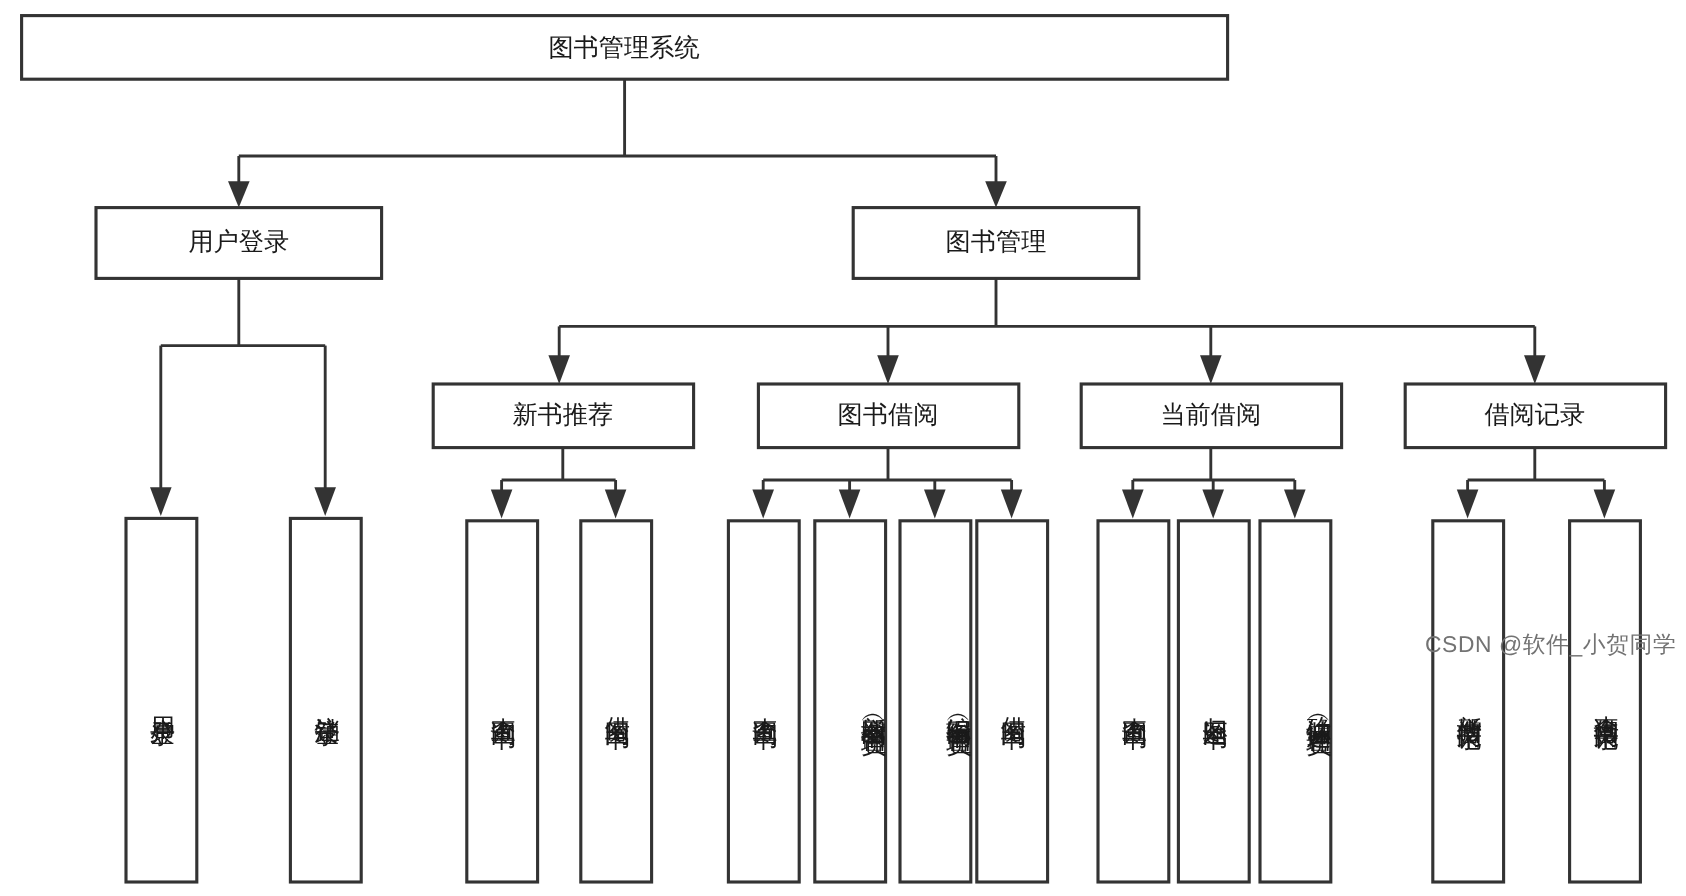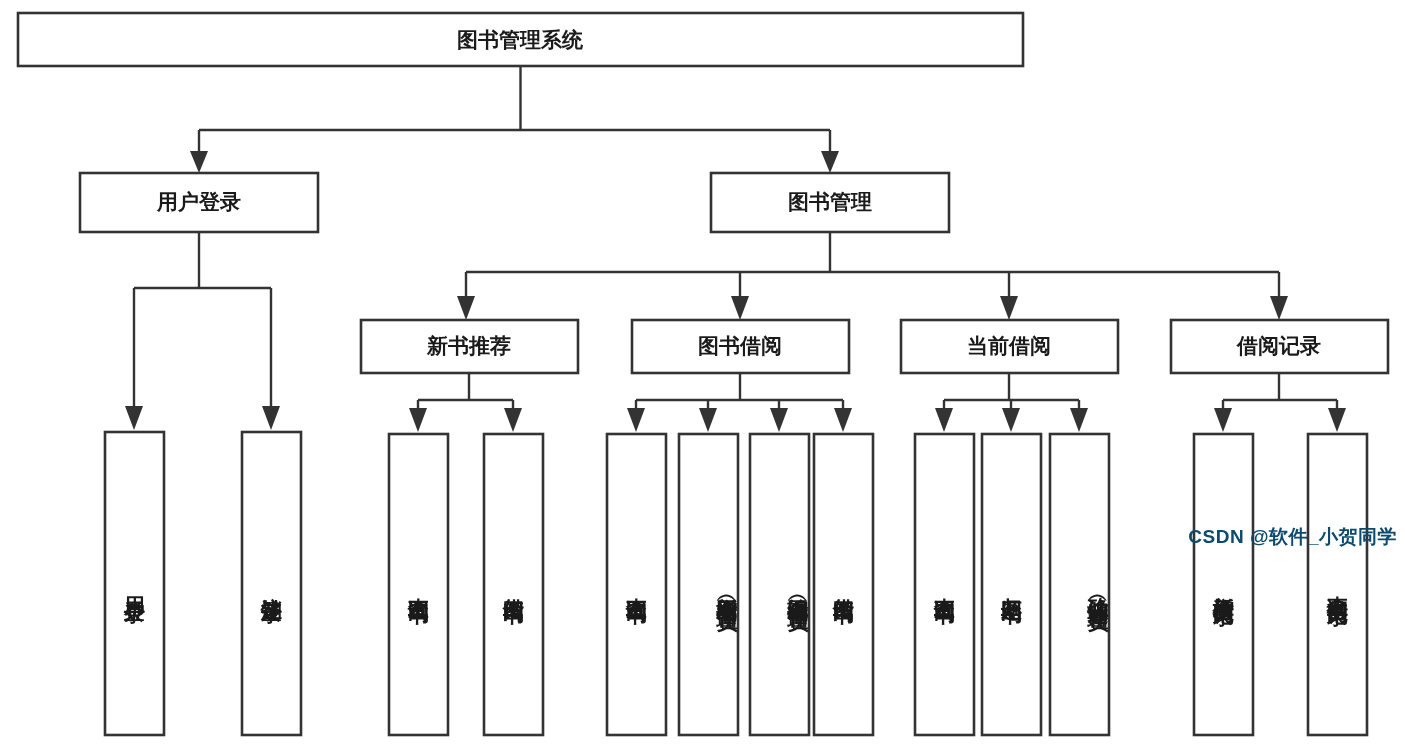--- a/index.html
+++ b/index.html
@@ -12,21 +12,20 @@
     height: 747px;
     font-family: "Liberation Sans", "DejaVu Sans", sans-serif;
     overflow: hidden;
     position: relative;
   }
   #diagram-root {
     position: relative;
     width: 1405px;
     height: 556px;
     background: #ffffff;
-    font-weight: bold;
   }
   svg#flow {
     position: absolute;
     left: 0;
     top: 0;
     width: 1405px;
     height: 747px;
     display: block;
   }
   .node-rect {
@@ -67,21 +66,21 @@
     text-align: center;
     white-space: nowrap;
     pointer-events: none;
   }
   .watermark {
     position: absolute;
     right: 8px;
     bottom: 6px;
     font-family: "Liberation Sans", "DejaVu Sans", sans-serif;
     font-size: 19px;
-    color: #0c4a6e;
+    color: #737373;
     letter-spacing: 0.5px;
     white-space: nowrap;
   }
 </style>
 </head>
 <body>
 
 <div id="diagram-root">
 
   <svg id="flow" viewBox="0 0 1405 747" xmlns="http://www.w3.org/2000/svg">

